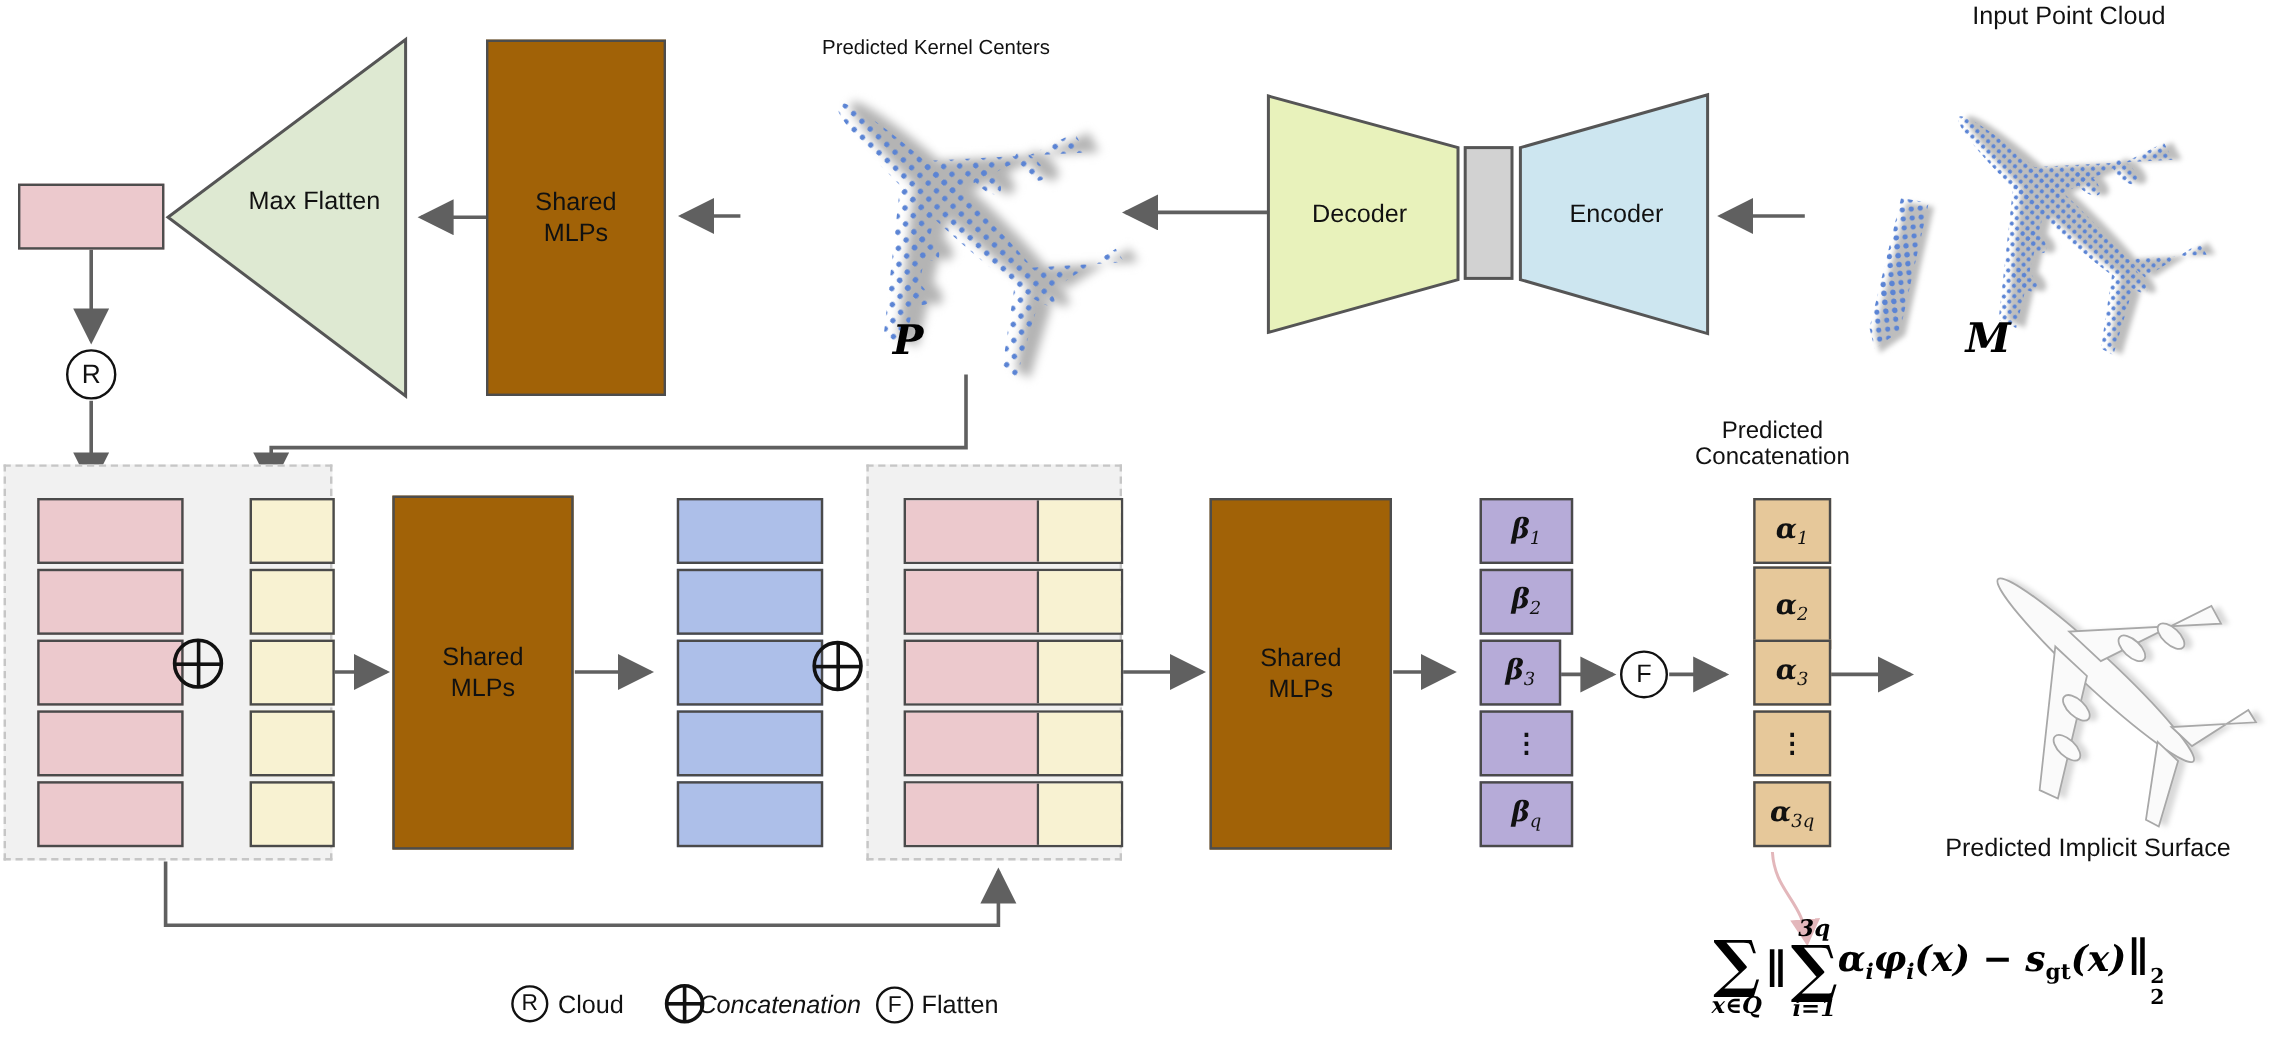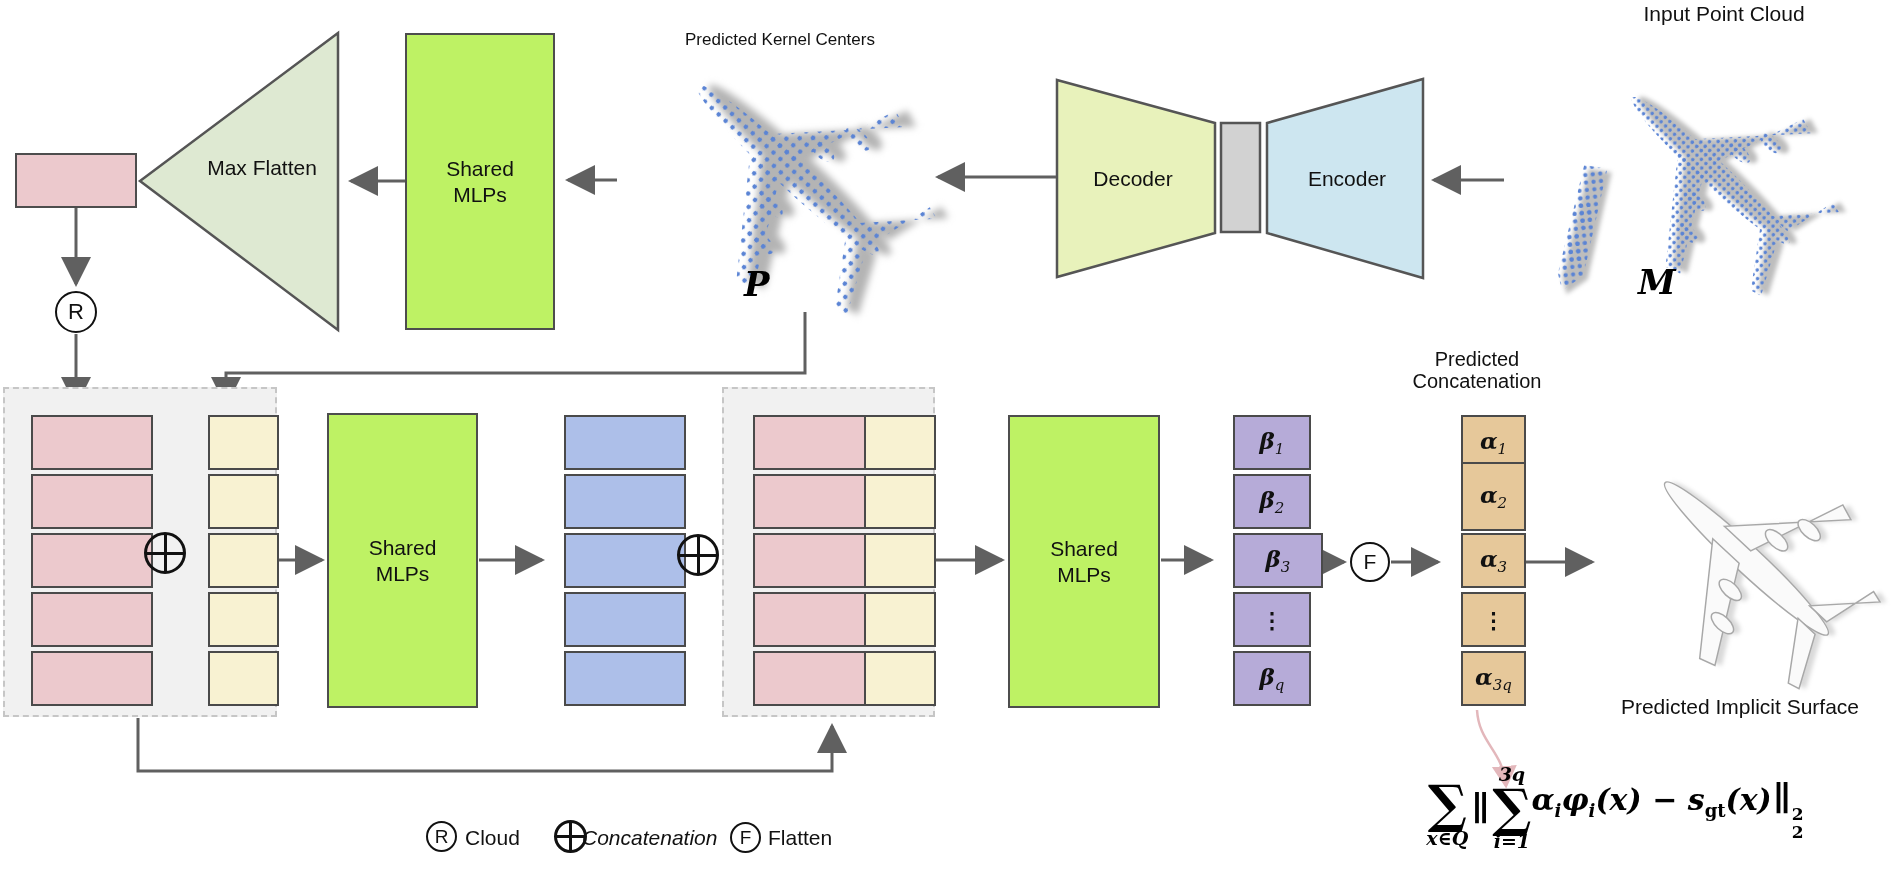--- a/index.html
+++ b/index.html
@@ -3,21 +3,21 @@
 <meta charset="utf-8">
 <style>
   html,body{margin:0;padding:0;background:#ffffff;font-family:"Liberation Sans",sans-serif;}
   .canvas{position:relative;width:1902px;height:885px;background:#fff;overflow:hidden;}
   svg.layer{position:absolute;left:0;top:0;width:1902px;height:885px;}
   .box{position:absolute;box-sizing:border-box;border:2.5px solid #4d4d4d;display:flex;align-items:center;justify-content:center;text-align:center;}
   .lbl{position:absolute;color:#111;font-size:20px;white-space:nowrap;}
   .lbl.center{transform:translateX(-50%);}
   .blocktext{font-size:21px;color:#111;line-height:26px;}
 
-  .mlps{background:#bef264;}
+  .mlps{background:#a16207;}
   .pinkbox{background:#ecc9cd;}
   .dashedbox{position:absolute;box-sizing:border-box;border:2px dashed #c6c6c6;background:#f1f1f1;}
   .row{position:absolute;box-sizing:border-box;border:2.5px solid #4a4a4a;margin-left:16px;}
   .row.pink{background:#ecc9cd;}
   .row.yellow{background:#f8f2d2;}
   .row.blue{background:#adbfe9;}
   .row.combo{display:flex;padding:0;background:none;border:2.5px solid #4a4a4a;}
   .row.combo .cpink{background:#ecc9cd;width:111px;border-right:2.5px solid #4a4a4a;box-sizing:border-box;}
   .row.combo .cyellow{background:#f8f2d2;flex:1;}
   .row.purple{background:#b6abd8;display:flex;align-items:center;justify-content:center;}
@@ -227,21 +227,21 @@
   <div class="box mlps" style="left:1008px;top:415px;width:152px;height:293px;">
     <div class="blocktext" style="width:92px;">Shared MLPs</div>
   </div>
 
   <div class="row purple" style="left:1217px;top:415px;width:78px;height:55px;">
       <span class="greek"><span>β</span><sub>1</sub></span>
     </div>
   <div class="row purple" style="left:1217px;top:474px;width:78px;height:55px;">
       <span class="greek"><span>β</span><sub>2</sub></span>
     </div>
-  <div class="row purple" style="left:1217px;top:533px;width:90px;height:55px;">
+  <div class="row purple" style="left:1217px;top:533px;width:68px;height:55px;">
       <span class="greek"><span>β</span><sub>3</sub></span>
     </div>
   <div class="row purple" style="left:1217px;top:592px;width:78px;height:55px;">
       <span class="vdots">⋮</span>
     </div>
   <div class="row purple" style="left:1217px;top:651px;width:78px;height:55px;">
       <span class="greek"><span>β</span><sub>q</sub></span>
     </div>
 
   <div class="opcircle" style="left:1350px;top:542px;width:40px;height:40px;font-size:21px;">
@@ -249,21 +249,21 @@
   </div>
 
   <div class="coeflabel" style="left:1402px;top:348px;width:150px;">
     <div>Predicted</div>
     <div>Concatenation</div>
   </div>
 
   <div class="row tan" style="left:1445px;top:415px;width:65px;height:55px;">
       <span class="greek"><span>α</span><sub>1</sub></span>
     </div>
-  <div class="row tan" style="left:1445px;top:462px;width:65px;height:69px;">
+  <div class="row tan" style="left:1445px;top:472px;width:65px;height:69px;">
       <span class="greek"><span>α</span><sub>2</sub></span>
     </div>
   <div class="row tan" style="left:1445px;top:533px;width:65px;height:55px;">
       <span class="greek"><span>α</span><sub>3</sub></span>
     </div>
   <div class="row tan" style="left:1445px;top:592px;width:65px;height:55px;">
       <span class="vdots">⋮</span>
     </div>
   <div class="row tan" style="left:1445px;top:651px;width:65px;height:55px;">
       <span class="greek"><span>α</span><sub>3q</sub></span>

